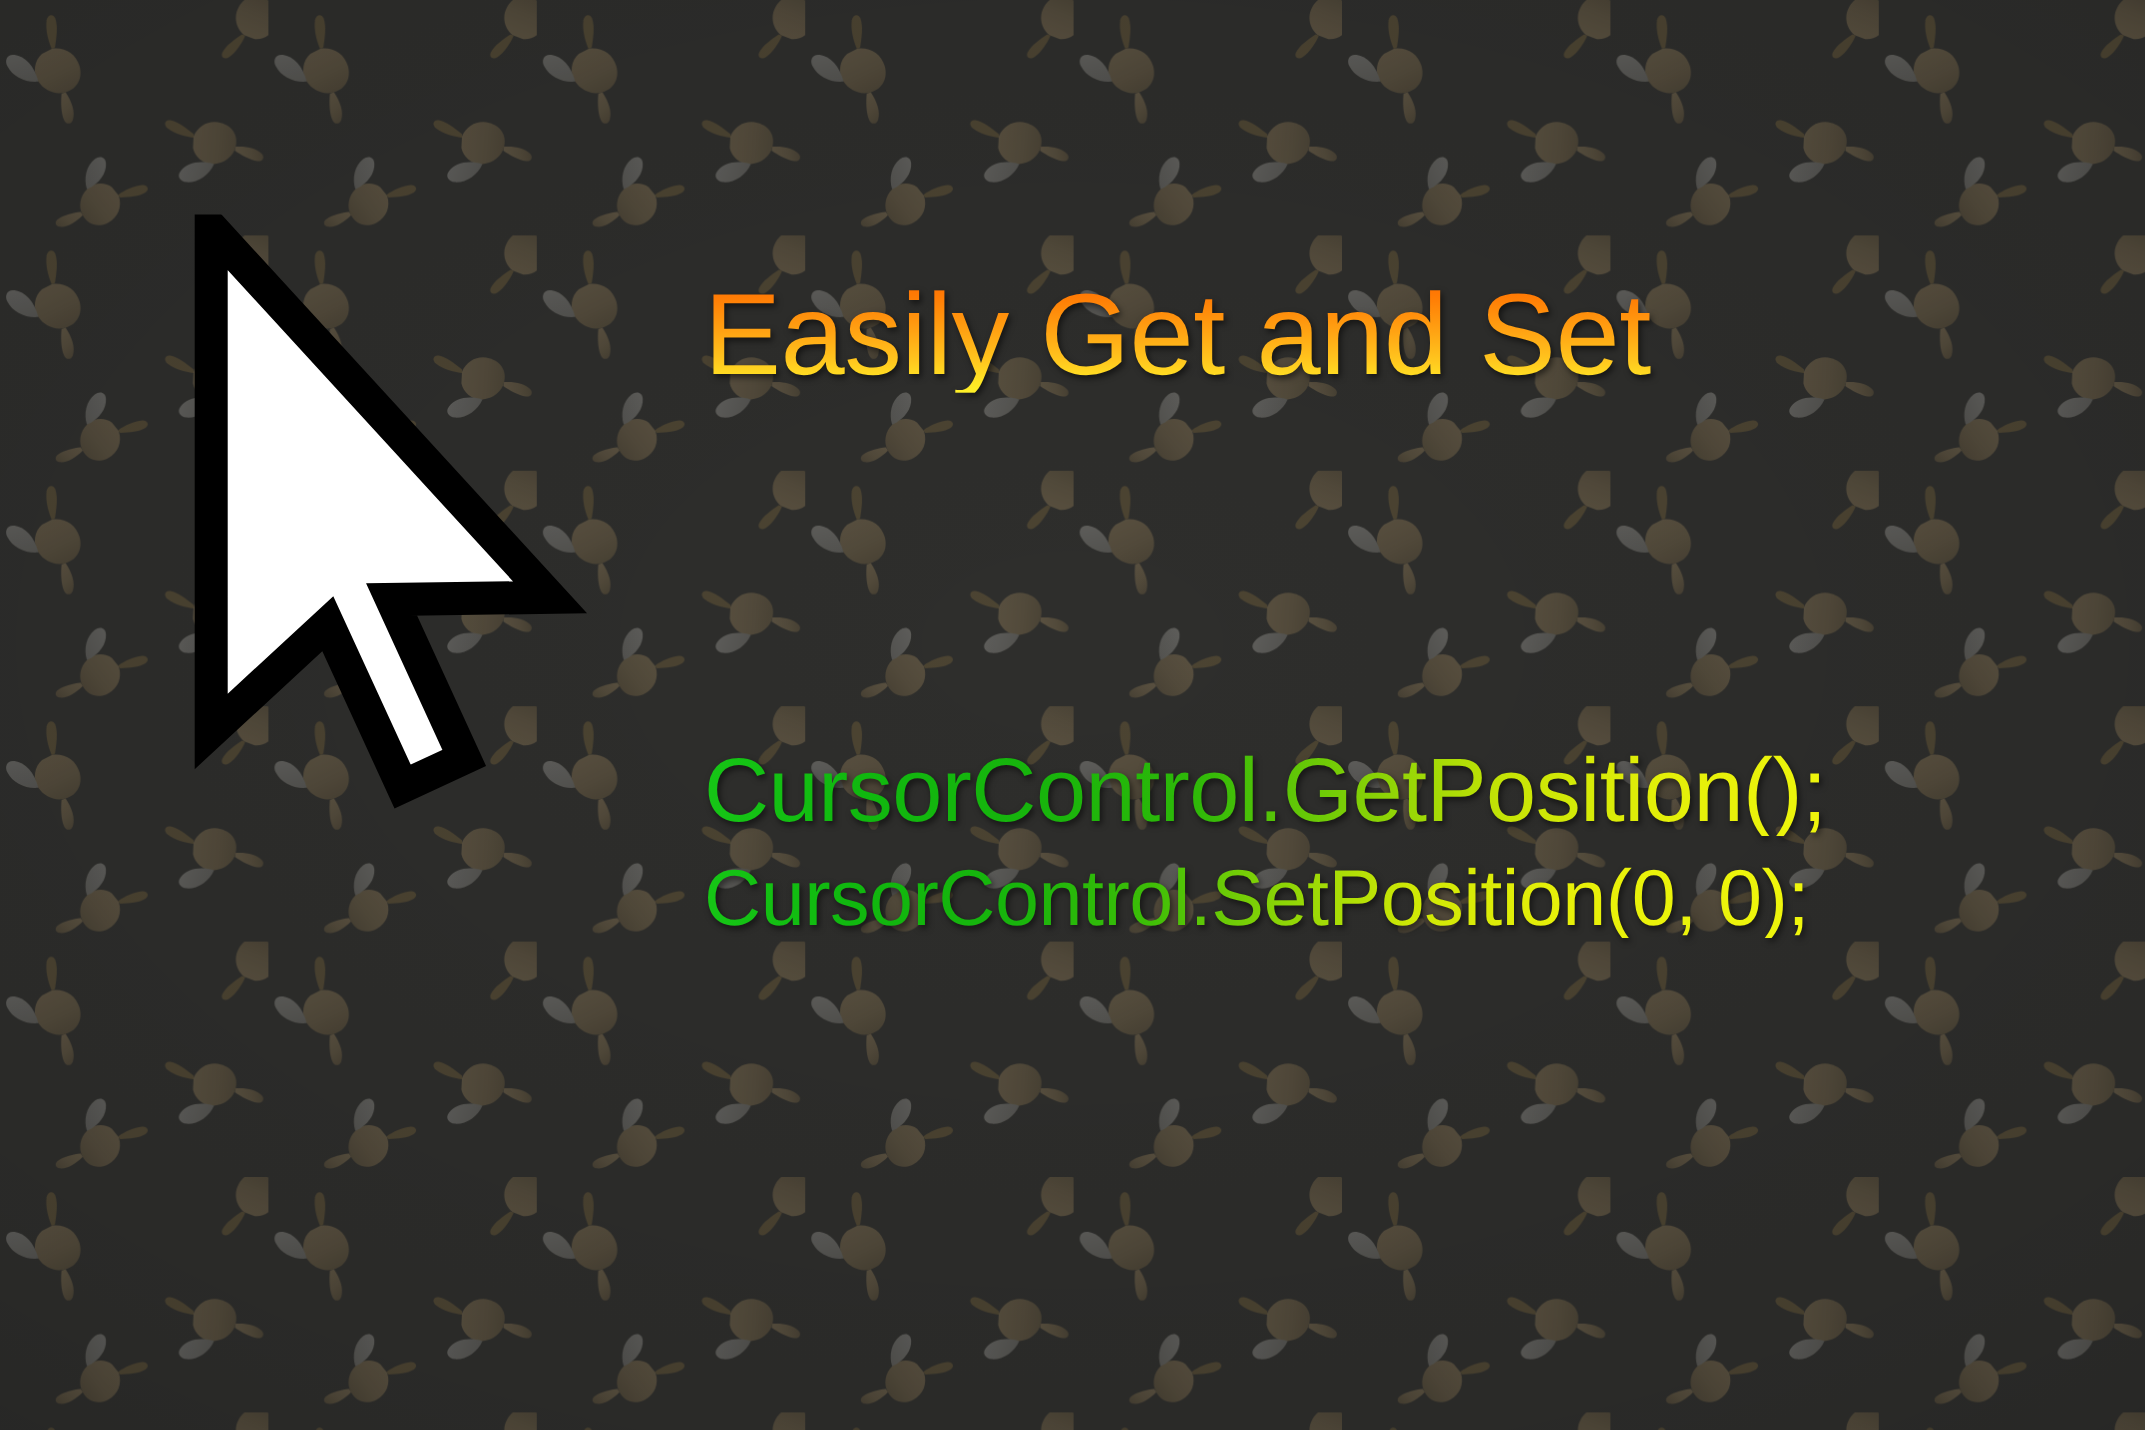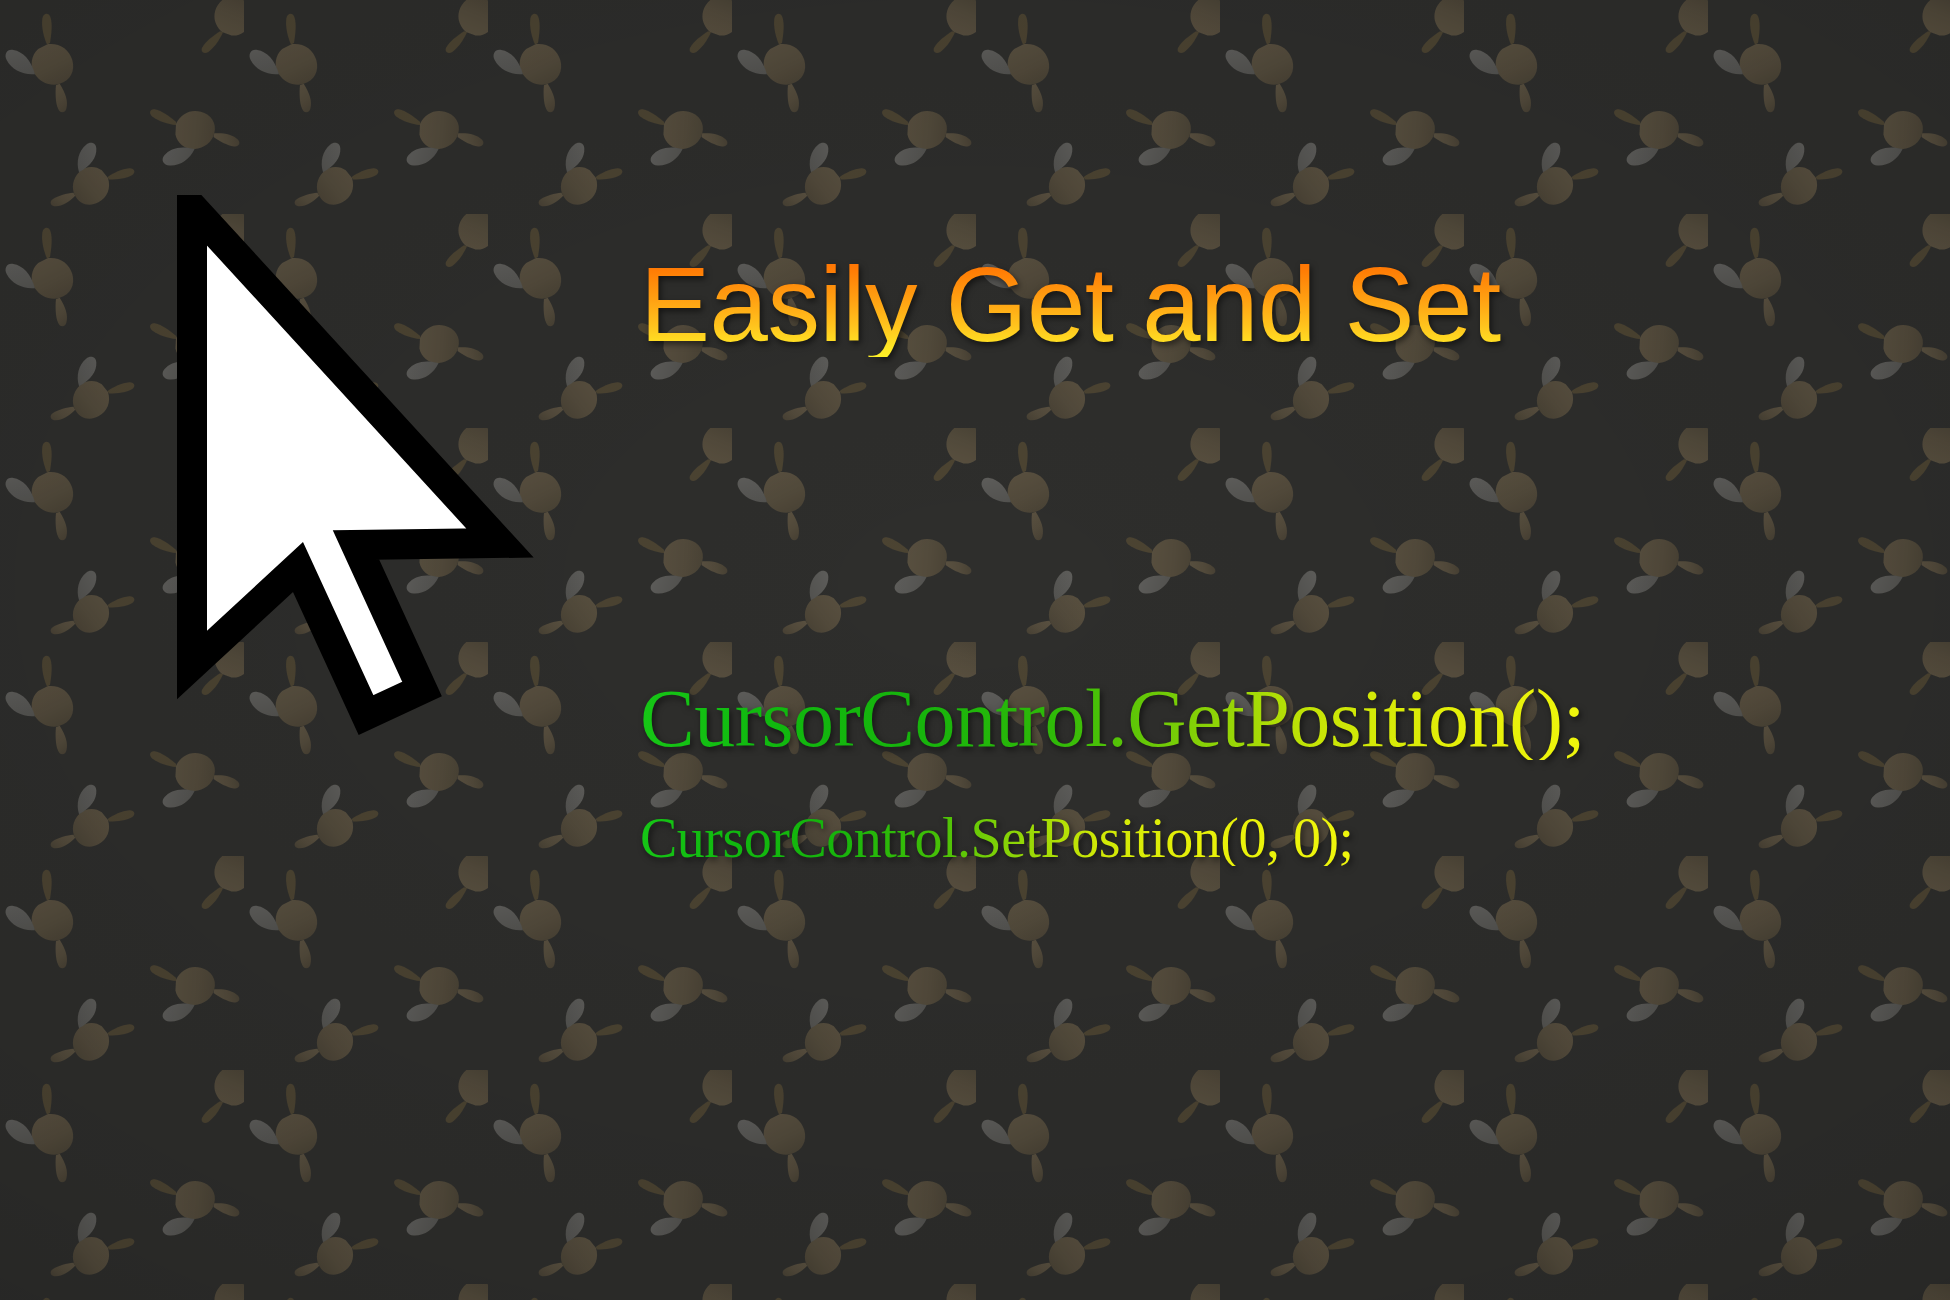--- a/index.html
+++ b/index.html
@@ -105,38 +105,37 @@
     left: 0;
     white-space: nowrap;
     font-weight: 400;
     line-height: 1;
     letter-spacing: -0.5px;
     background-clip: text;
     -webkit-background-clip: text;
     color: transparent;
     -webkit-text-fill-color: transparent;
     filter: drop-shadow(2px 3px 3px rgba(0,0,0,0.55));
-    font-family: Liberation Serif, serif;
   }
   #code-line-1 {
     top: 678px;
     font-size: 82px;
     background-image: linear-gradient(to right,
         #16c616 0%,
         #10b80f 14%,
         #17b40c 30%,
         #2fb908 44%,
         #7fcf06 58%,
         #c8e506 72%,
         #e4ef09 86%,
         #eef50c 100%);
   }
   #code-line-2 {
-    top: 810px;
-    font-size: 56px;
+    top: 781px;
+    font-size: 72px;
     background-image: linear-gradient(to right,
         #16c616 0%,
         #10b80f 13%,
         #17b40c 28%,
         #3cbd07 40%,
         #8ad406 52%,
         #cfe806 64%,
         #e7f009 78%,
         #eff60c 100%);
   }

